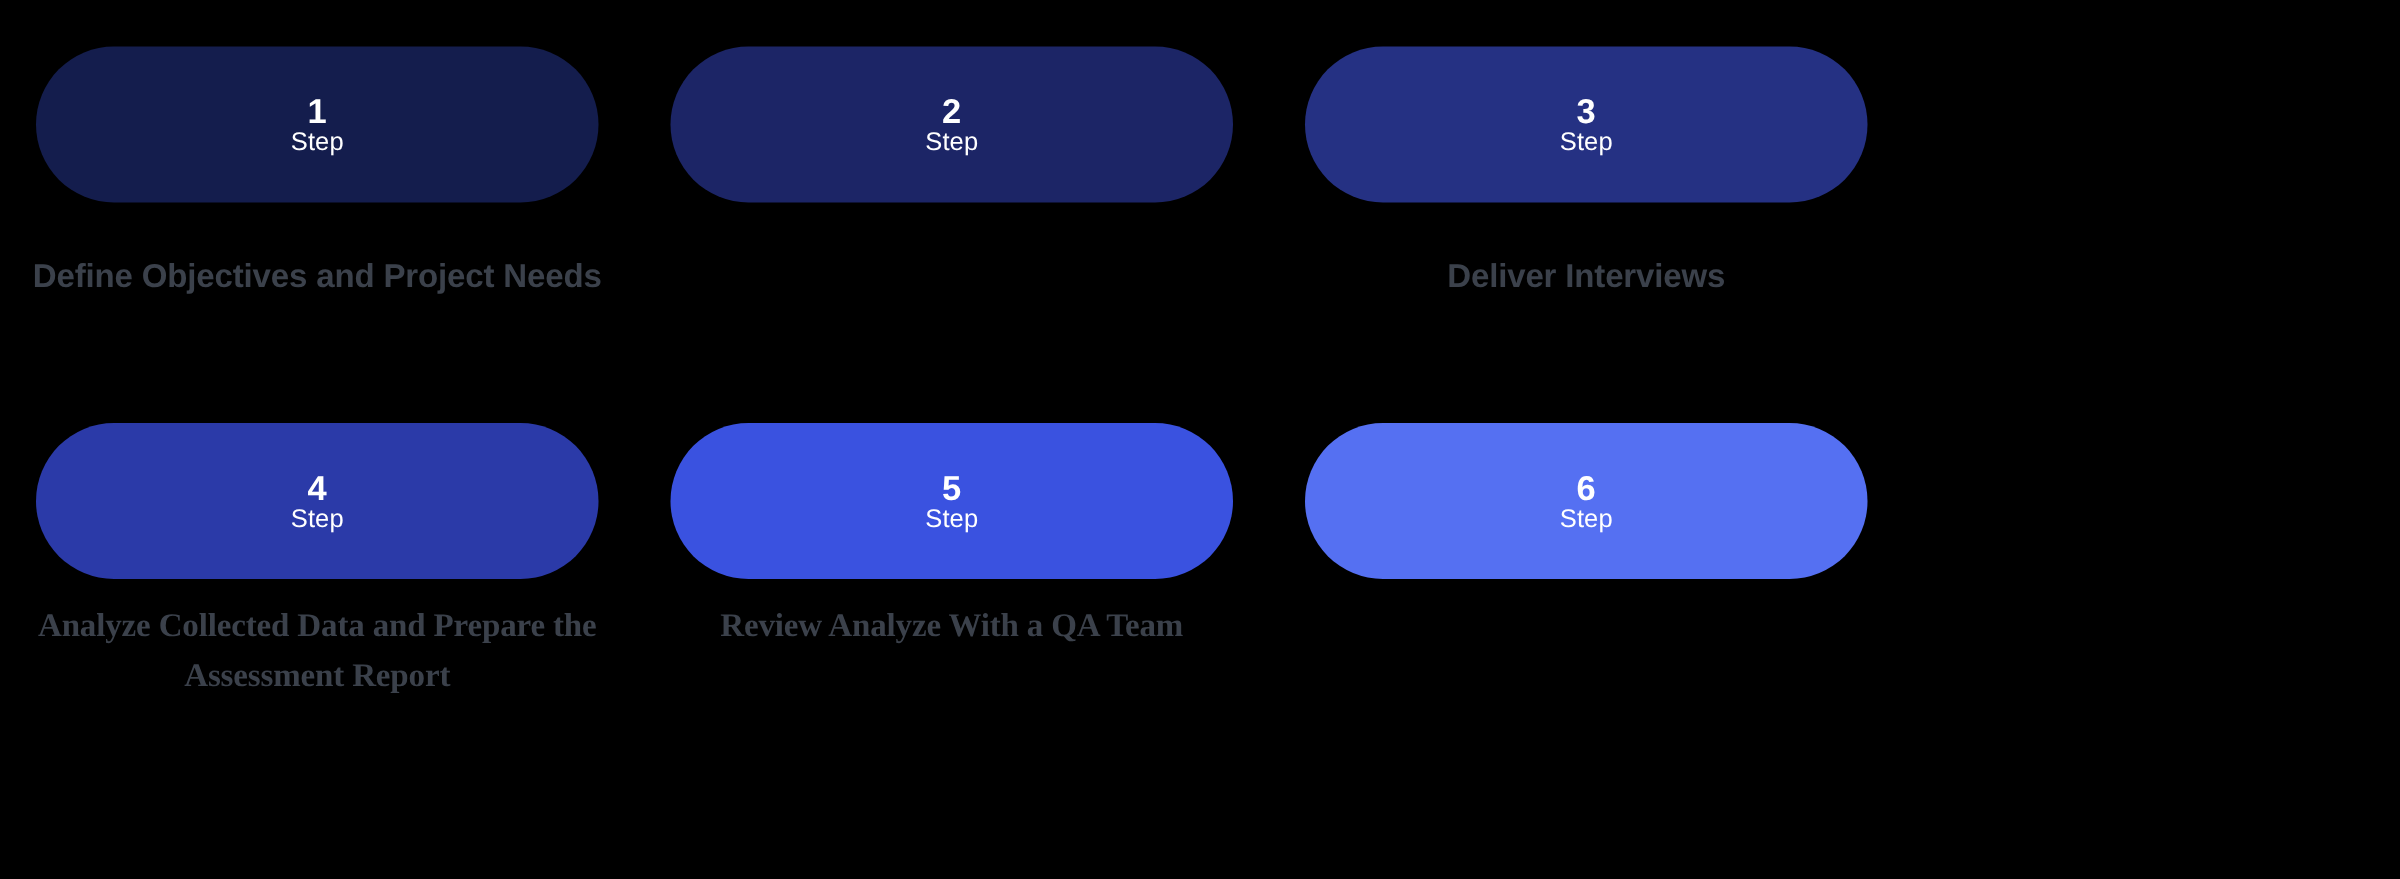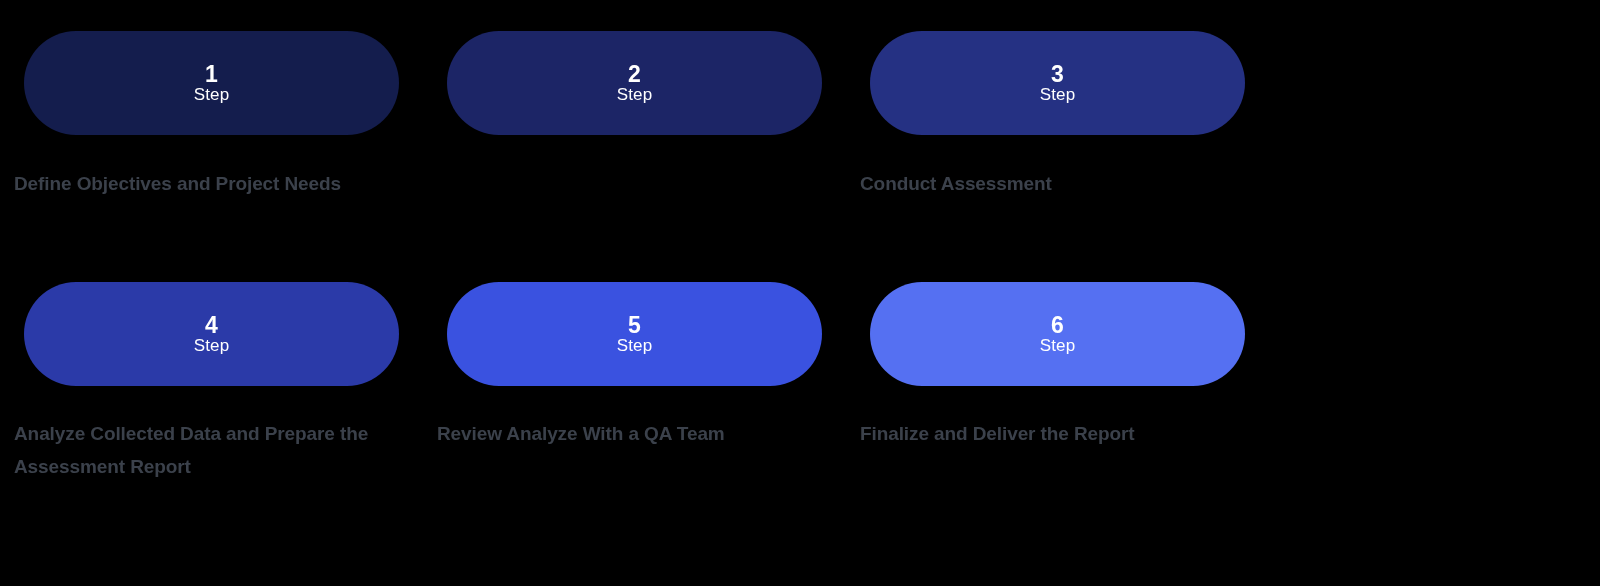--- a/index.html
+++ b/index.html
@@ -70,29 +70,29 @@
     line-height:1;
     letter-spacing:0.1px;
   }
 
   
   .step-caption {
     position:absolute;
     top:167px;
     left:14px;
     width:395px;
-    text-align:left;
+    text-align:center;
     color:#3b414b;
-    font-size:19px;
+    font-size:22px;
     font-weight:bold;
     line-height:33px;
     letter-spacing:-0.1px;
   }
 
-  .step-cell.row2 .step-caption { top:152px; }
+  .step-cell.row2 .step-caption { top:135px;font-family:Liberation Serif, serif; }
 </style>
 </head>
 <body style="background-color: rgb(0, 0, 0);">
 
 <div id="stage">
 
   <div class="steps-grid">
 
     <div class="step-cell row1">
       <div class="pill" style="background-color: rgb(20, 29, 77);">
@@ -107,21 +107,21 @@
         <div class="pill-number">2</div>
         <div class="pill-step-label">Step</div>
       </div>
     </div>
 
     <div class="step-cell row1">
       <div class="pill" style="background-color: rgb(37, 49, 131);">
         <div class="pill-number">3</div>
         <div class="pill-step-label">Step</div>
       </div>
-      <div class="step-caption">Conduct Assessment</div>
+      <div class="step-caption">Deliver Interviews</div>
     </div>
 
     <div class="step-cell row2">
       <div class="pill" style="background-color: rgb(43, 58, 168);">
         <div class="pill-number">4</div>
         <div class="pill-step-label">Step</div>
       </div>
       <div class="step-caption">Analyze Collected Data and Prepare the Assessment Report</div>
     </div>
 
@@ -131,17 +131,16 @@
         <div class="pill-step-label">Step</div>
       </div>
       <div class="step-caption">Review Analyze With a QA Team</div>
     </div>
 
     <div class="step-cell row2">
       <div class="pill" style="background-color: rgb(85, 112, 242);">
         <div class="pill-number">6</div>
         <div class="pill-step-label">Step</div>
       </div>
-      <div class="step-caption">Finalize and Deliver the Report</div>
     </div>
 
   </div>
 </div>
 
 </body></html>

